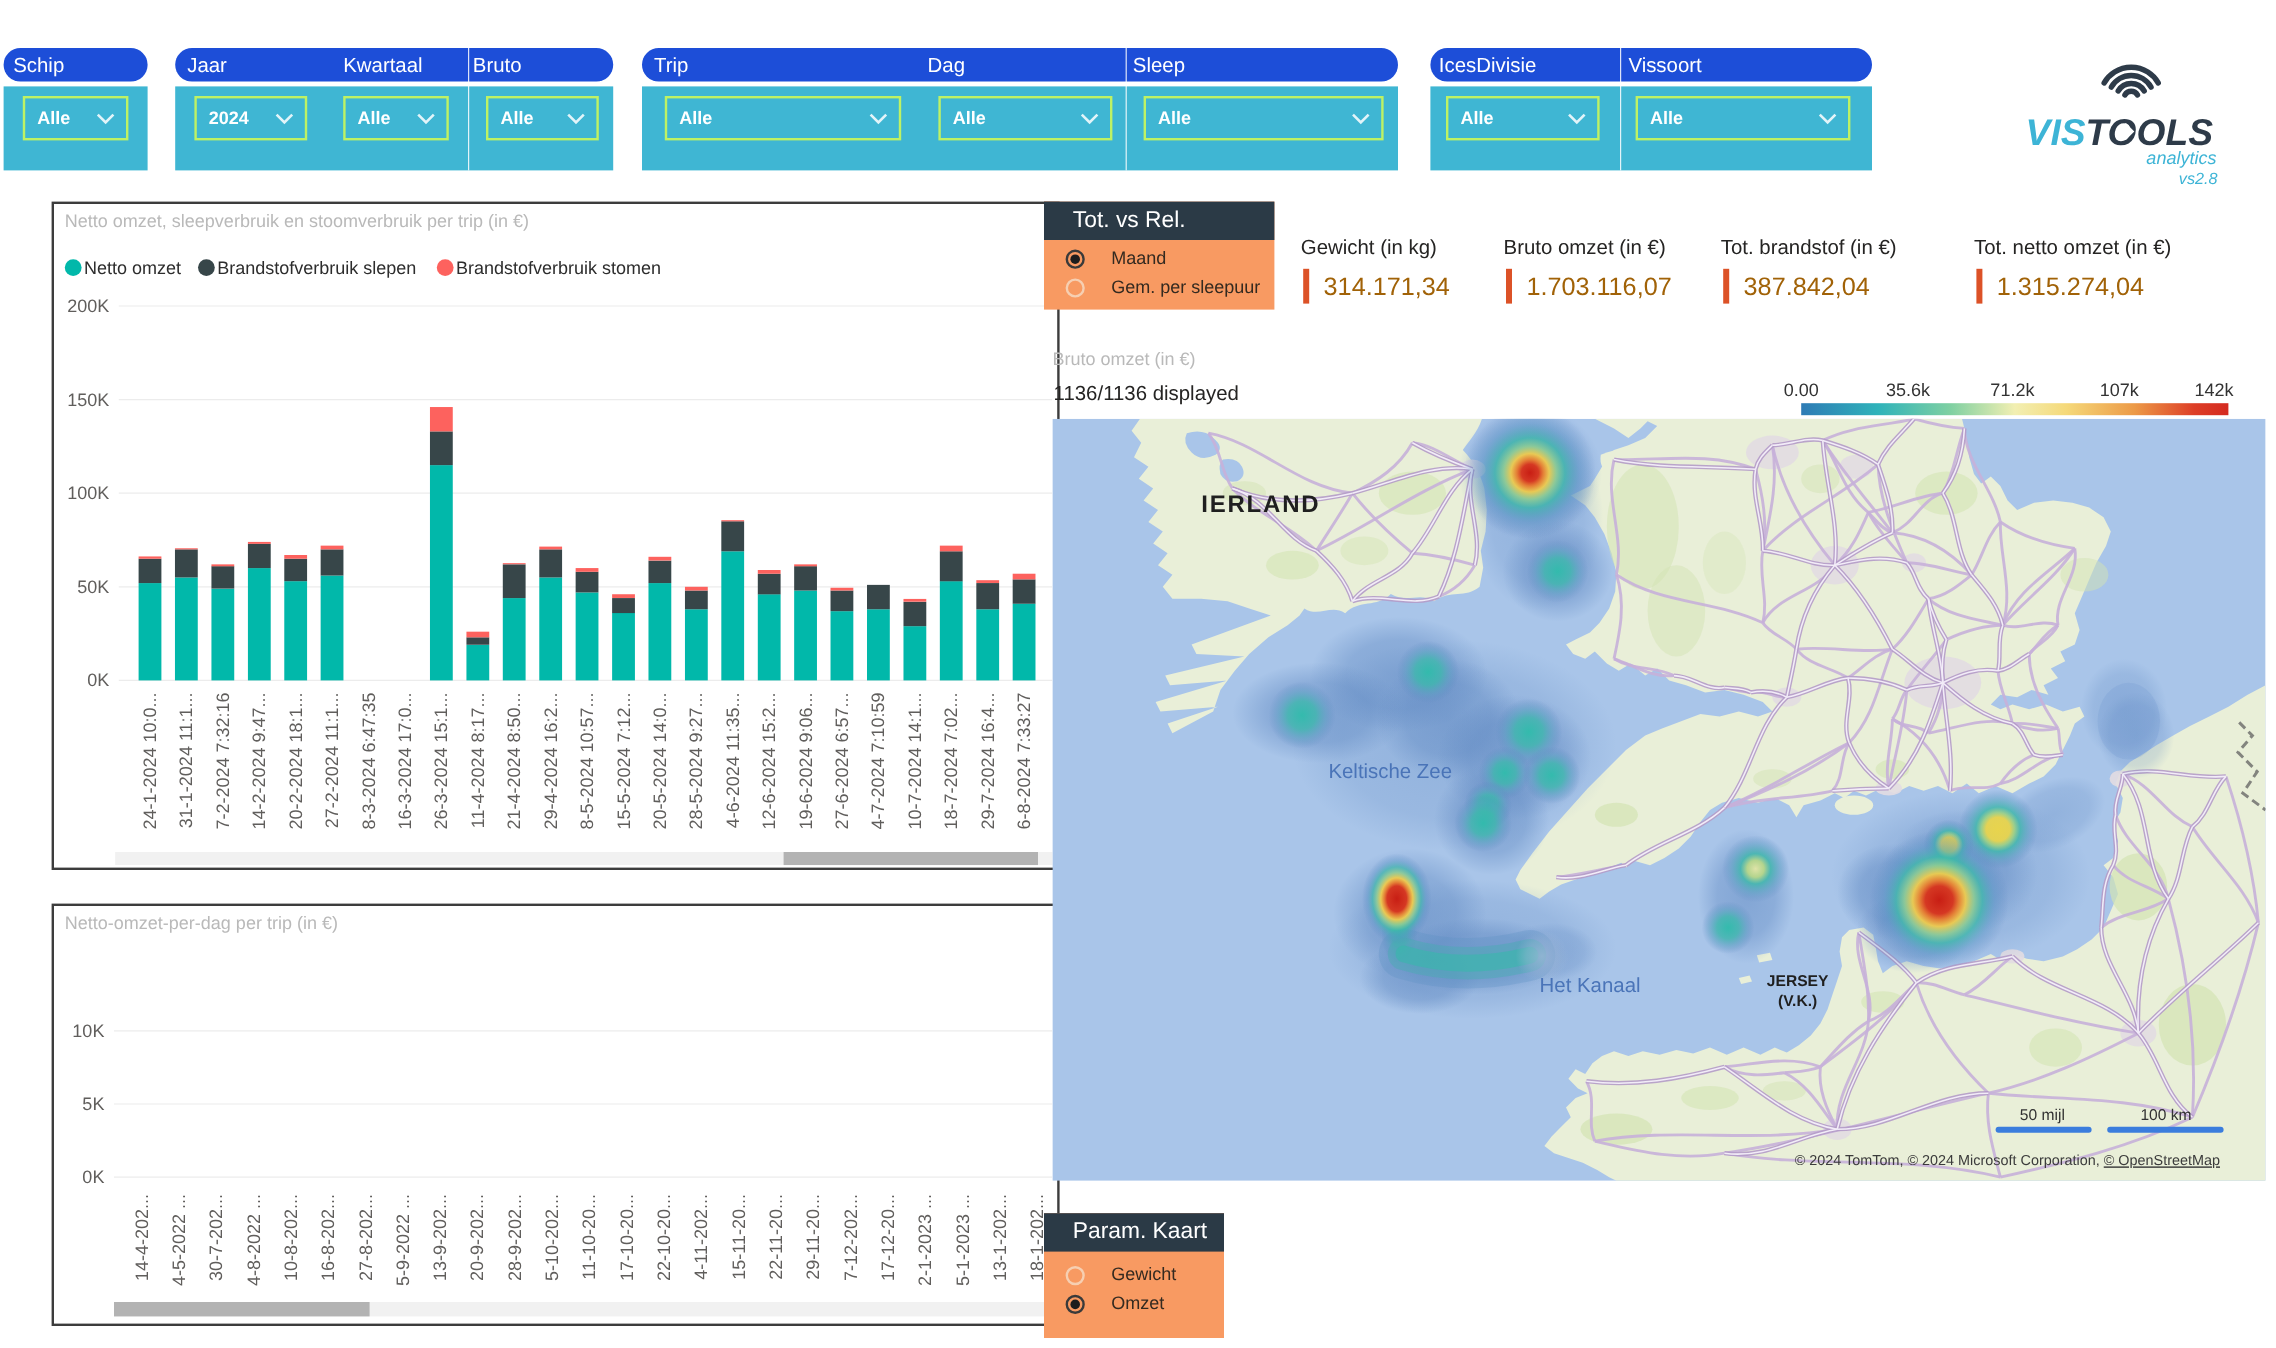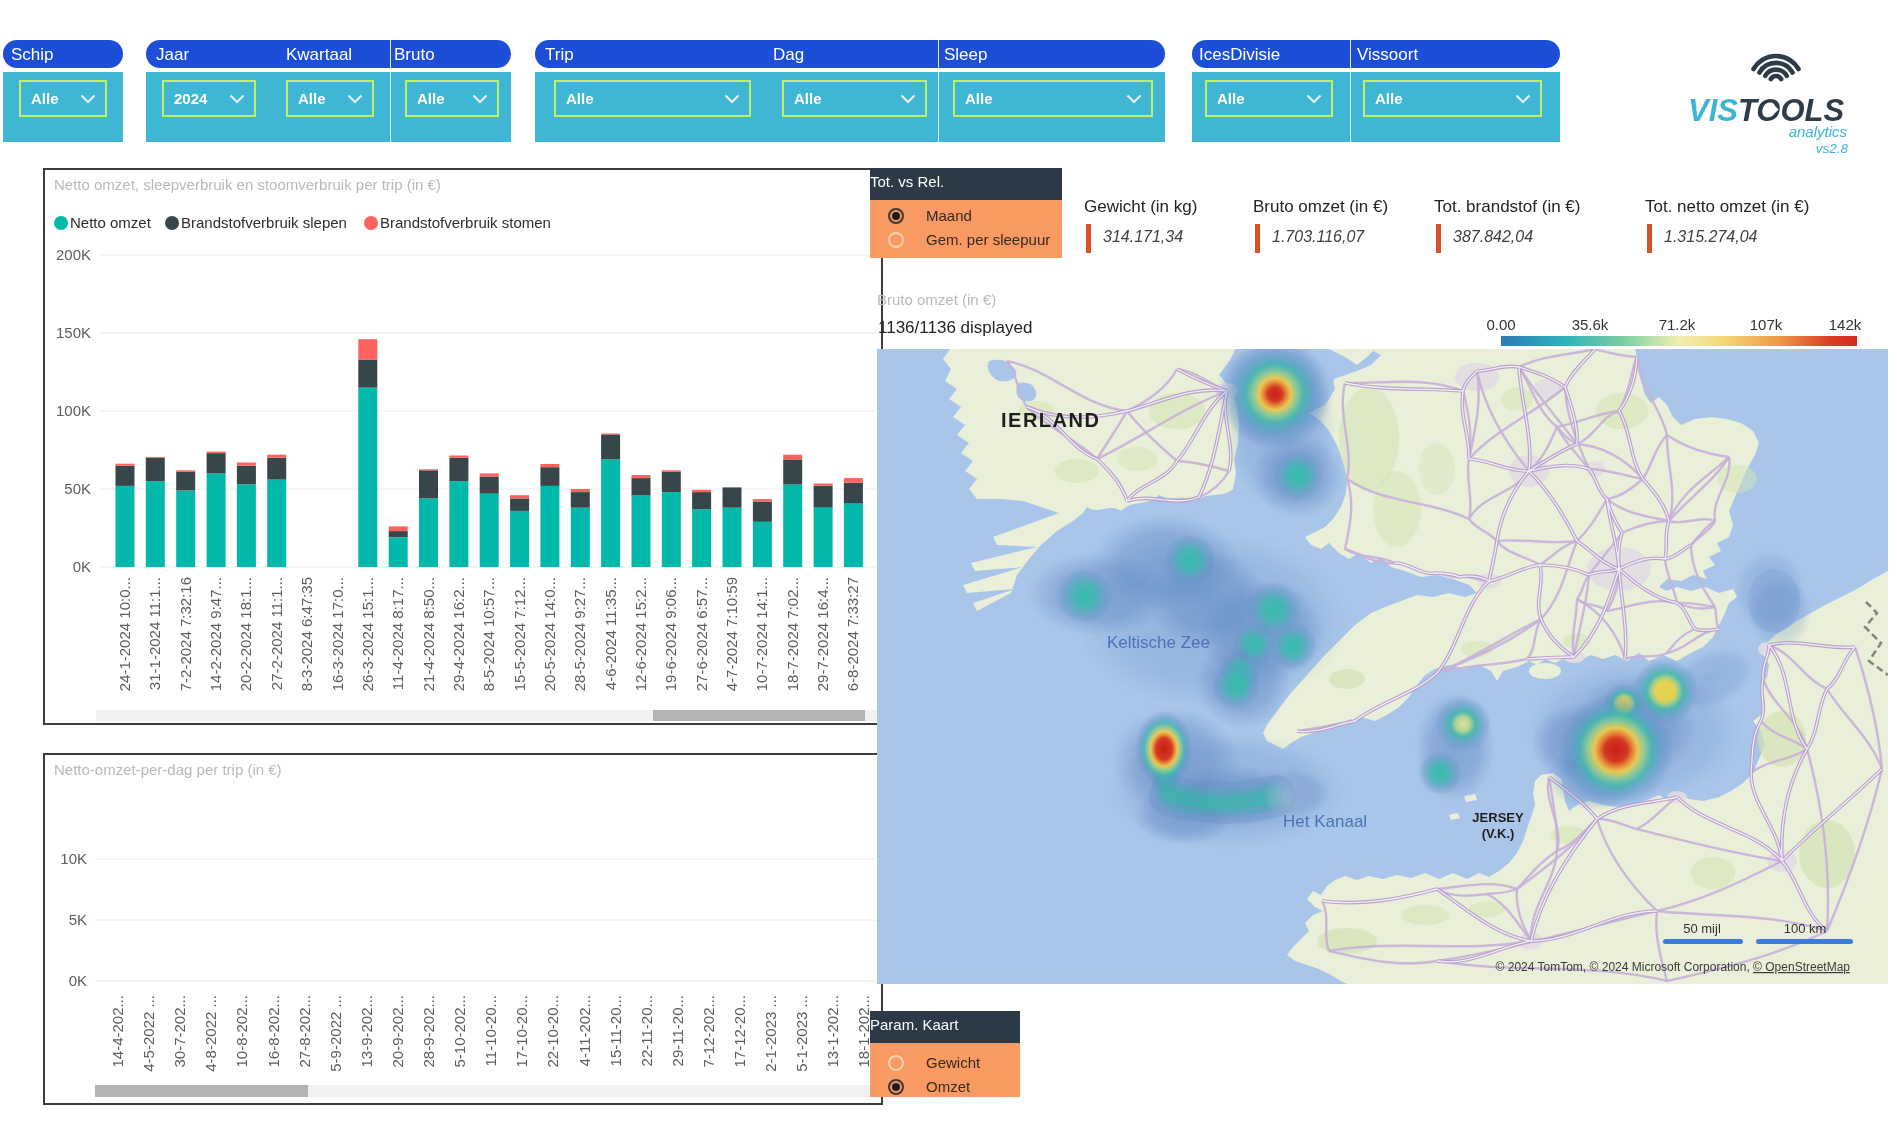--- a/index.html
+++ b/index.html
@@ -11,28 +11,28 @@
 .fgb{position:absolute;left:0;right:0;top:32px;bottom:0;background:#3fb6d3;}
 .dd{position:absolute;top:8px;height:33px;border:2px solid #bef264;color:#fff;
  font-size:15px;font-weight:700;line-height:33px;}
 .dd .t{position:absolute;left:10px;top:0;}
 .dd svg{position:absolute;right:9px;top:12px;}
 .vsep{position:absolute;top:0;bottom:0;width:1px;background:rgba(255,255,255,0.85);}
 .panel{position:absolute;background:#ffffff;border:2px solid #3c3c3c;margin-left:39px;}
 .ptitle{position:absolute;font-size:15px;color:#b9b9b9;}
 .radiobox{position:absolute;background:#f89a62;}
 .rbh{position:absolute;left:0;right:0;top:0;height:32px;background:#2b3a46;}
-.rbh span{position:absolute;left:0;top:5px;color:#fff;font-size:15px;}
+.rbh span{position:absolute;left:24px;top:5px;color:#fff;font-size:19px;}
 .ritem{position:absolute;left:18px;height:16px;font-size:15px;color:#342a20;}
 .rcirc{position:absolute;left:0;top:0;width:12px;height:12px;border-radius:50%;}
 .rcirc span{border-radius:50%;}
 .rlab{position:absolute;left:38px;top:-1px;white-space:nowrap;}
 .kpit{position:absolute;font-size:17px;font-weight:400;color:#252423;white-space:nowrap;}
 .kpibar{position:absolute;width:5px;height:29px;background:#dc5227;}
-.kpiv{position:absolute;font-size:16px;color:#404040;white-space:nowrap;font-style:italic;}
+.kpiv{position:absolute;font-size:21px;color:#a16207;white-space:nowrap;}
 </style></head><body>
 
 <div class="fg" style="left:3px;top:40px;width:120px;height:102px">
     <div class="fgh">
       <span style="left:8px">Schip</span>
     </div>
     <div class="fgb">
       <div class="dd" style="left:16px;width:84px">
         <span class="t">Alle</span>
         <svg width="16" height="10" viewBox="0 0 16 10">
@@ -753,21 +753,21 @@
 <text x="230" y="299" font-size="17" fill="#4a74b8" font-family="Liberation Sans">Keltische Zee</text>
 <text x="406" y="478" font-size="17" fill="#4a74b8" font-family="Liberation Sans">Het Kanaal</text>
 <text x="621" y="473" font-size="13" font-weight="700" fill="#1f1f1f" text-anchor="middle" font-family="Liberation Sans">JERSEY</text>
 <text x="621" y="489" font-size="13" font-weight="700" fill="#1f1f1f" text-anchor="middle" font-family="Liberation Sans">(V.K.)</text>
 <text x="825" y="584" font-size="13" fill="#333" text-anchor="middle" font-family="Liberation Sans">50 mijl</text>
 <rect x="786" y="590" width="80" height="5" rx="2.5" fill="#3b7ddd"></rect>
 <text x="928" y="584" font-size="13" fill="#333" text-anchor="middle" font-family="Liberation Sans">100 km</text>
 <rect x="879" y="590" width="97" height="5" rx="2.5" fill="#3b7ddd"></rect>
 <text x="973" y="622" font-size="12" fill="#3b3b3b" text-anchor="end" font-family="Liberation Sans">© 2024 TomTom, © 2024 Microsoft Corporation, <tspan text-decoration="underline">© OpenStreetMap</tspan></text>
 </svg>
-<div class="radiobox" style="left:870px;top:1011px;width:150px;height:86px">
+<div class="radiobox" style="left:870px;top:1011px;width:150px;height:104px">
 <div class="rbh">
       <span>Param. Kaart</span>
     </div>
 <div class="ritem" style="top:44px">
       <span class="rcirc" style="border:2px solid #f6cfb2"></span>
 <span class="rlab">Gewicht</span>
     </div>
 <div class="ritem" style="top:68px">
       <span class="rcirc" style="border:2px solid #3a3a3a">
         <span style="position:absolute;left:2px;top:2px;width:8px;height:8px;border-radius:50%;background:#1d1d1d"></span>

